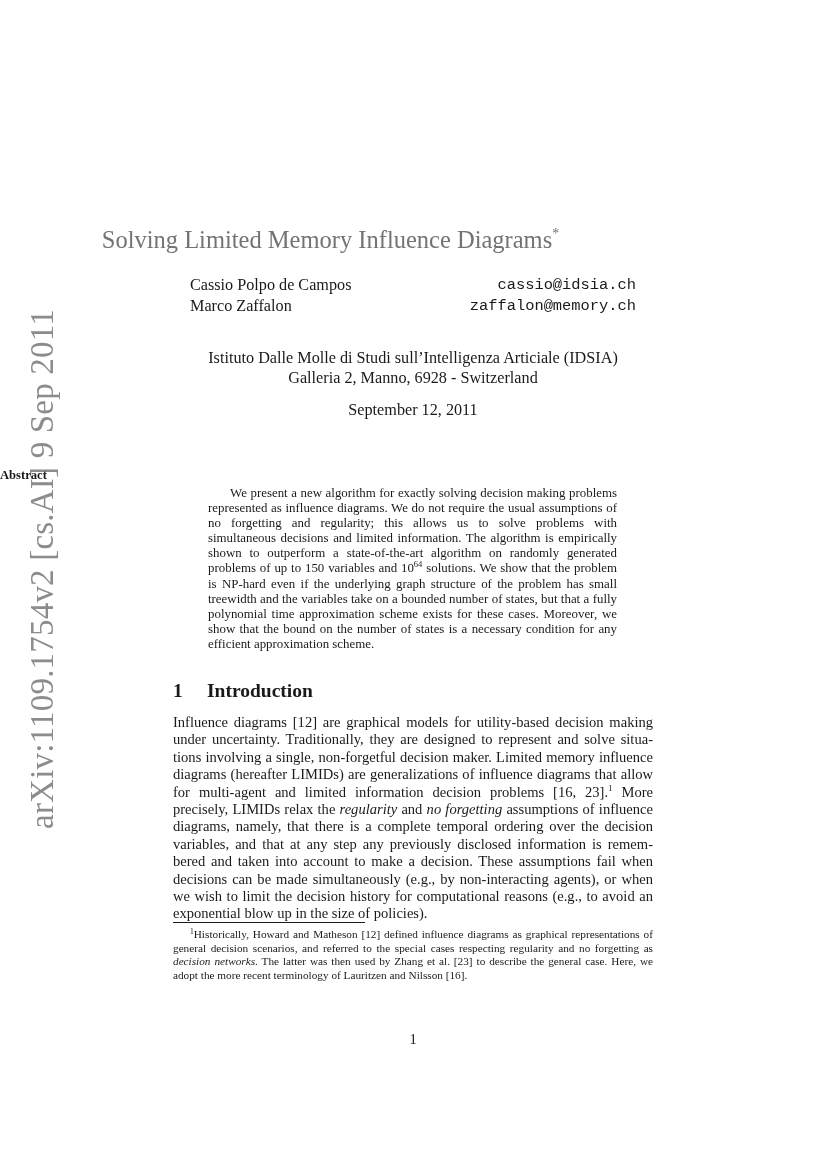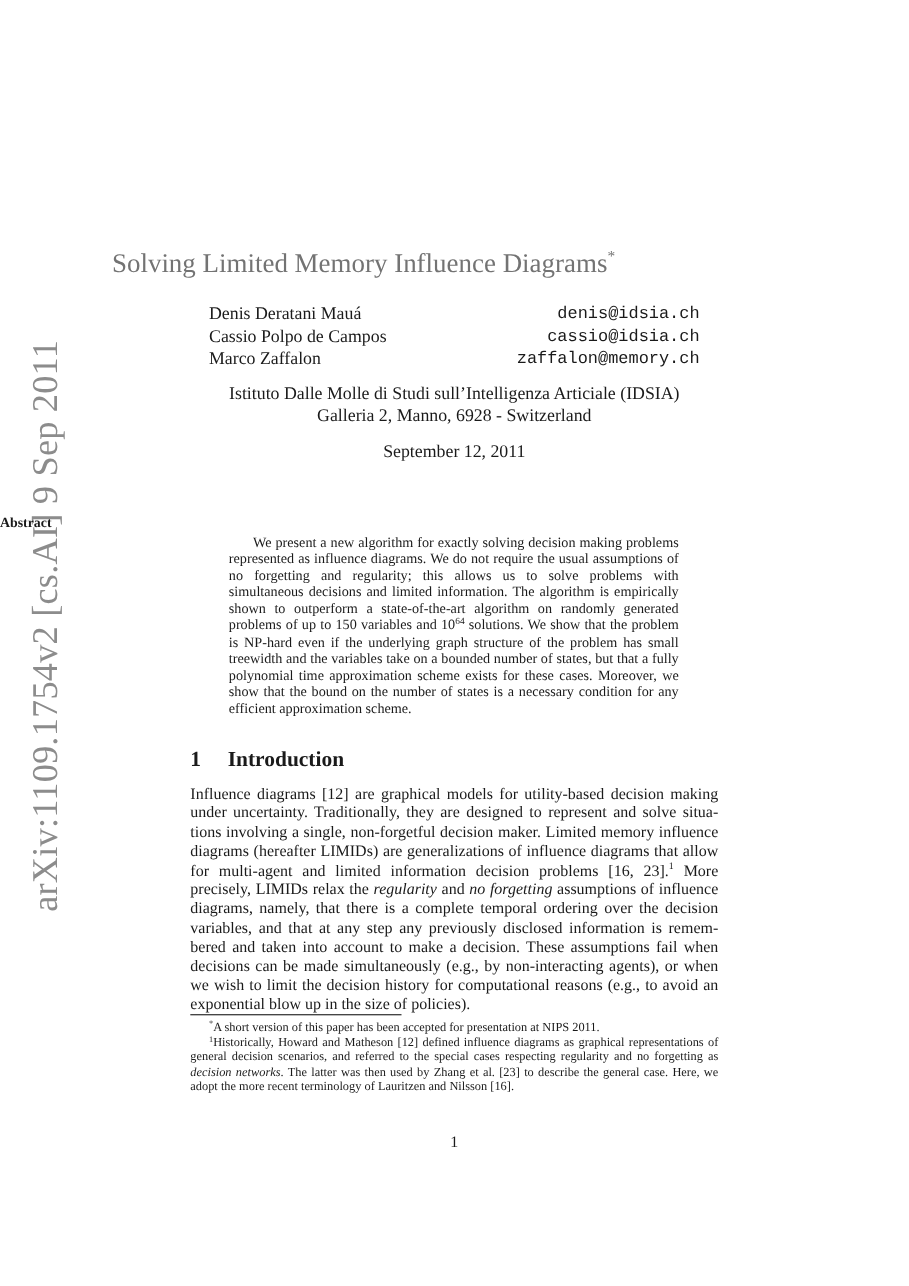--- a/index.html
+++ b/index.html
@@ -159,24 +159,20 @@
 <body>
 
 <div class="arxiv-stamp">
   <span>arXiv:1109.1754v2  [cs.AI]  9 Sep 2011</span>
 </div>
 
 <div class="title"><span>Solving Limited Memory Influence Diagrams</span><sup>*</sup></div>
 
 <div class="authors">
   <div class="author-row">
-    <span>Denis Deratani Mauá</span>
-    <span class="author-email">denis@idsia.ch</span>
-  </div>
-  <div class="author-row">
     <span>Cassio Polpo de Campos</span>
     <span class="author-email">cassio@idsia.ch</span>
   </div>
   <div class="author-row">
     <span>Marco Zaffalon</span>
     <span class="author-email">zaffalon@memory.ch</span>
   </div>
 </div>
 
 <div class="affil" style="top:348px;">Istituto Dalle Molle di Studi sull’Intelligenza Articiale (IDSIA)</div>
@@ -188,17 +184,16 @@
 
 <div class="section-heading">
   <span class="num">1</span><span>Introduction</span>
 </div>
 
 <div class="body-text"><span>Influence diagrams [12] are graphical models for utility-based decision making under uncertainty. Traditionally, they are designed to represent and solve situa­tions involving a single, non-forgetful decision maker. Limited memory influence diagrams (hereafter LIMIDs) are generalizations of influence diagrams that al­low for multi-agent and limited information decision problems [16, 23].</span><sup>1</sup><span>  More precisely, LIMIDs relax the </span><em>regularity</em><span> and </span><em>no forgetting</em><span> assumptions of influence diagrams, namely, that there is a complete temporal ordering over the decision variables, and that at any step any previously disclosed information is remem­bered and taken into account to make a decision. These assumptions fail when decisions can be made simultaneously (e.g., by non-interacting agents), or when we wish to limit the decision history for computational reasons (e.g., to avoid an exponential blow up in the size of policies).</span></div>
 
 <div class="footnote-rule"></div>
 
 <div class="footnotes">
-  <div class="footnote"><sup>*</sup><span>A short version of this paper has been accepted for presentation at NIPS 2011.</span></div>
   <div class="footnote"><sup>1</sup><span>Historically, Howard and Matheson [12] defined influence diagrams as graphical represen­tations of general decision scenarios, and referred to the special cases respecting regularity and no forgetting as </span><em>decision networks</em><span>. The latter was then used by Zhang et al. [23] to describe the general case. Here, we adopt the more recent terminology of Lauritzen and Nilsson [16].</span></div>
 </div>
 
 <div class="page-number">1</div>
 
 </body></html>

